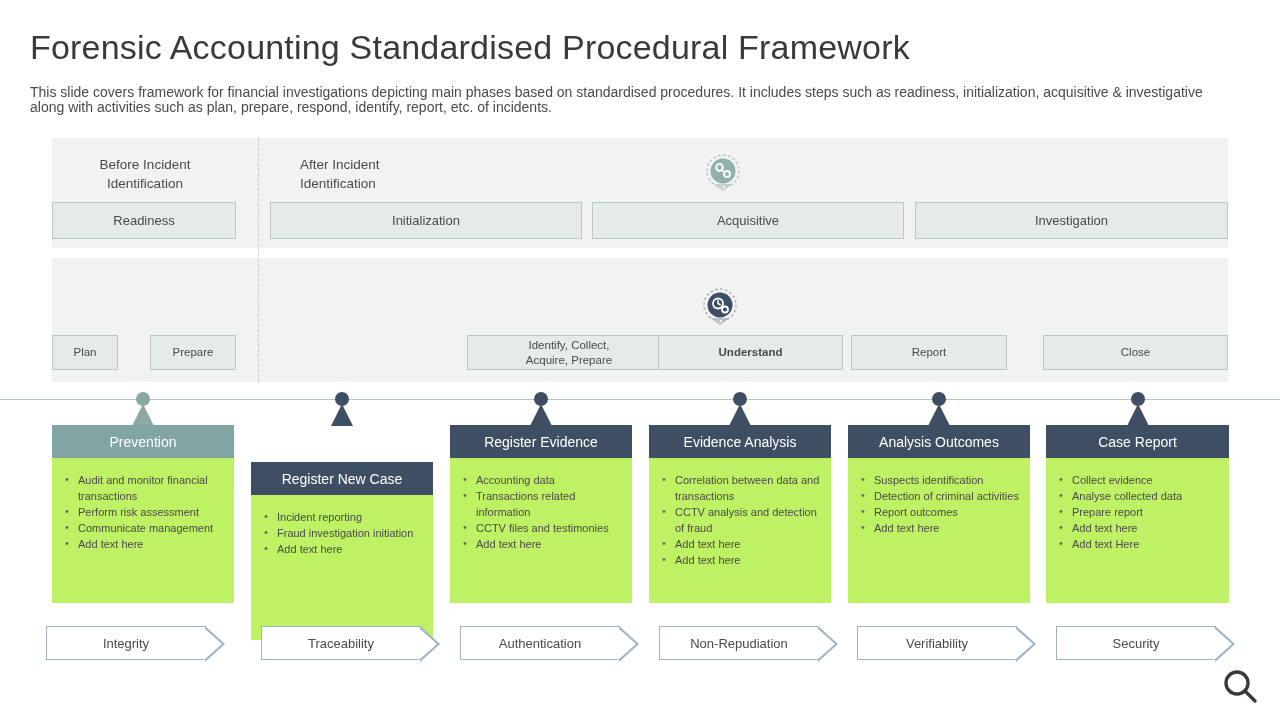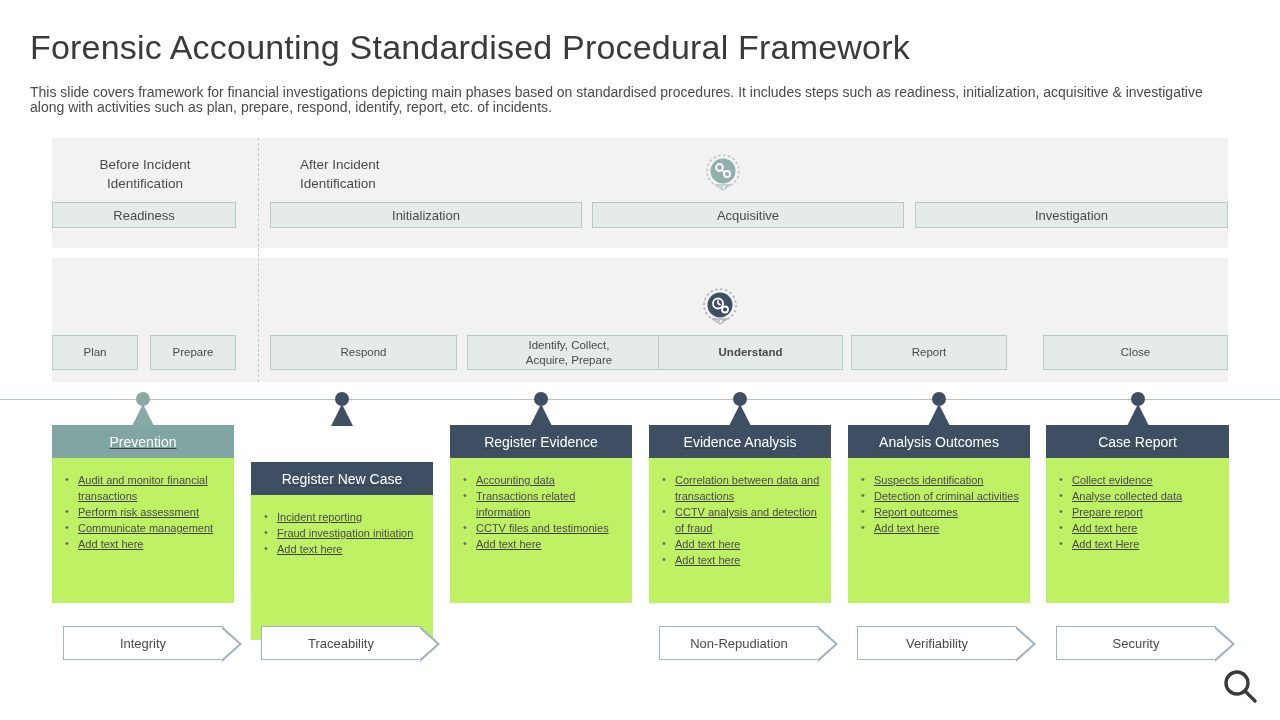--- a/index.html
+++ b/index.html
@@ -47,21 +47,21 @@
     position:absolute;display:flex;align-items:center;gap:10px;flex-direction:column;
   }
   .band-head .txt{font-size:19px;font-weight:bold;color:#3a3a3a;}
   .band-head.process{left:686px;top:153px;}
   .band-head.activity{left:686px;top:287px;}
 
   .badge{width:38px;height:38px;position:relative;flex:0 0 38px;}
   .badge svg{display:block;}
 
   .pill{
-    position:absolute;height:26px;
+    position:absolute;height:37px;
     background:#e4ebe9;border:1px solid #b8c9c6;
     display:flex;align-items:center;justify-content:center;
     font-size:13px;color:#4a4a4a;text-align:center;line-height:15px;
     box-sizing:border-box;
   }
   .pill.small{font-size:11.5px;height:35px;}
 
   
   .timeline{
     position:absolute;left:0;top:399px;width:1280px;height:1px;
@@ -73,21 +73,21 @@
   }
   .tl-dot.teal{background:#8aa8a5;}
   .tl-tri{
     position:absolute;top:404px;width:0;height:0;
     border-left:11px solid transparent;border-right:11px solid transparent;
     border-bottom:22px solid #3f4f63;
   }
   .tl-tri.teal{border-bottom-color:#8aa8a5;}
 
   
-  .card{position:absolute;top:425px;width:182px;text-decoration:underline;}
+  .card{position:absolute;top:425px;width:182px;}
   .card-head{
     height:33px;background:#3f4f63;color:#ffffff;
     display:flex;align-items:center;justify-content:center;
     font-size:14px;
   }
   .card-head.teal{background:#80a5a2;}
   .card-body{
     background:#bef264;height:145px;padding:14px 8px 0 10px;
     box-sizing:border-box;
   }
@@ -170,23 +170,22 @@
       </svg>
     </span>
     <span class="txt">Activity</span>
   </div>
 
   <div class="pill" style="left:52px;top:202px;width:184px;">Readiness</div>
   <div class="pill" style="left:270px;top:202px;width:312px;">Initialization</div>
   <div class="pill" style="left:592px;top:202px;width:312px;">Acquisitive</div>
   <div class="pill" style="left:915px;top:202px;width:313px;">Investigation</div>
 
-  <div class="pill small" style="left:52px;top:335px;width:86px;">Plan</div>
+  <div class="pill small" style="left:52px;top:335px;width:66px;">Plan</div>
   <div class="pill small" style="left:150px;top:335px;width:86px;">Prepare</div>
-  <div class="pill small" style="left:270px;top:335px;width:187px;">Respond</div>
   <div class="pill small" style="left:467px;top:335px;width:204px;flex-direction:column;">
     <span>Identify, Collect,</span>
     <span>Acquire, Prepare</span>
   </div>
   <div class="pill small" style="left:658px;top:335px;width:185px;font-weight:bold;">Understand</div>
   <div class="pill small" style="left:851px;top:335px;width:156px;">Report</div>
   <div class="pill small" style="left:1043px;top:335px;width:185px;">Close</div>
 
   <div class="timeline"></div>
 
@@ -268,26 +267,30 @@
       <ul>
         <li>Collect evidence</li>
         <li>Analyse collected data</li>
         <li>Prepare report</li>
         <li>Add text here</li>
         <li>Add text Here</li>
       </ul>
     </div>
   </div>
 
-  <div class="chev" style="left:63px;text-align:center;">
+  <div class="chev" style="left:46px;text-align:center;">
     <span>Integrity</span>
     <span class="arrow"></span>
   </div>
   <div class="chev" style="left:261px;">
     <span>Traceability</span>
+    <span class="arrow"></span>
+  </div>
+  <div class="chev" style="left:460px;">
+    <span>Authentication</span>
     <span class="arrow"></span>
   </div>
   <div class="chev" style="left:659px;">
     <span>Non-Repudiation</span>
     <span class="arrow"></span>
   </div>
   <div class="chev" style="left:857px;">
     <span>Verifiability</span>
     <span class="arrow"></span>
   </div>

